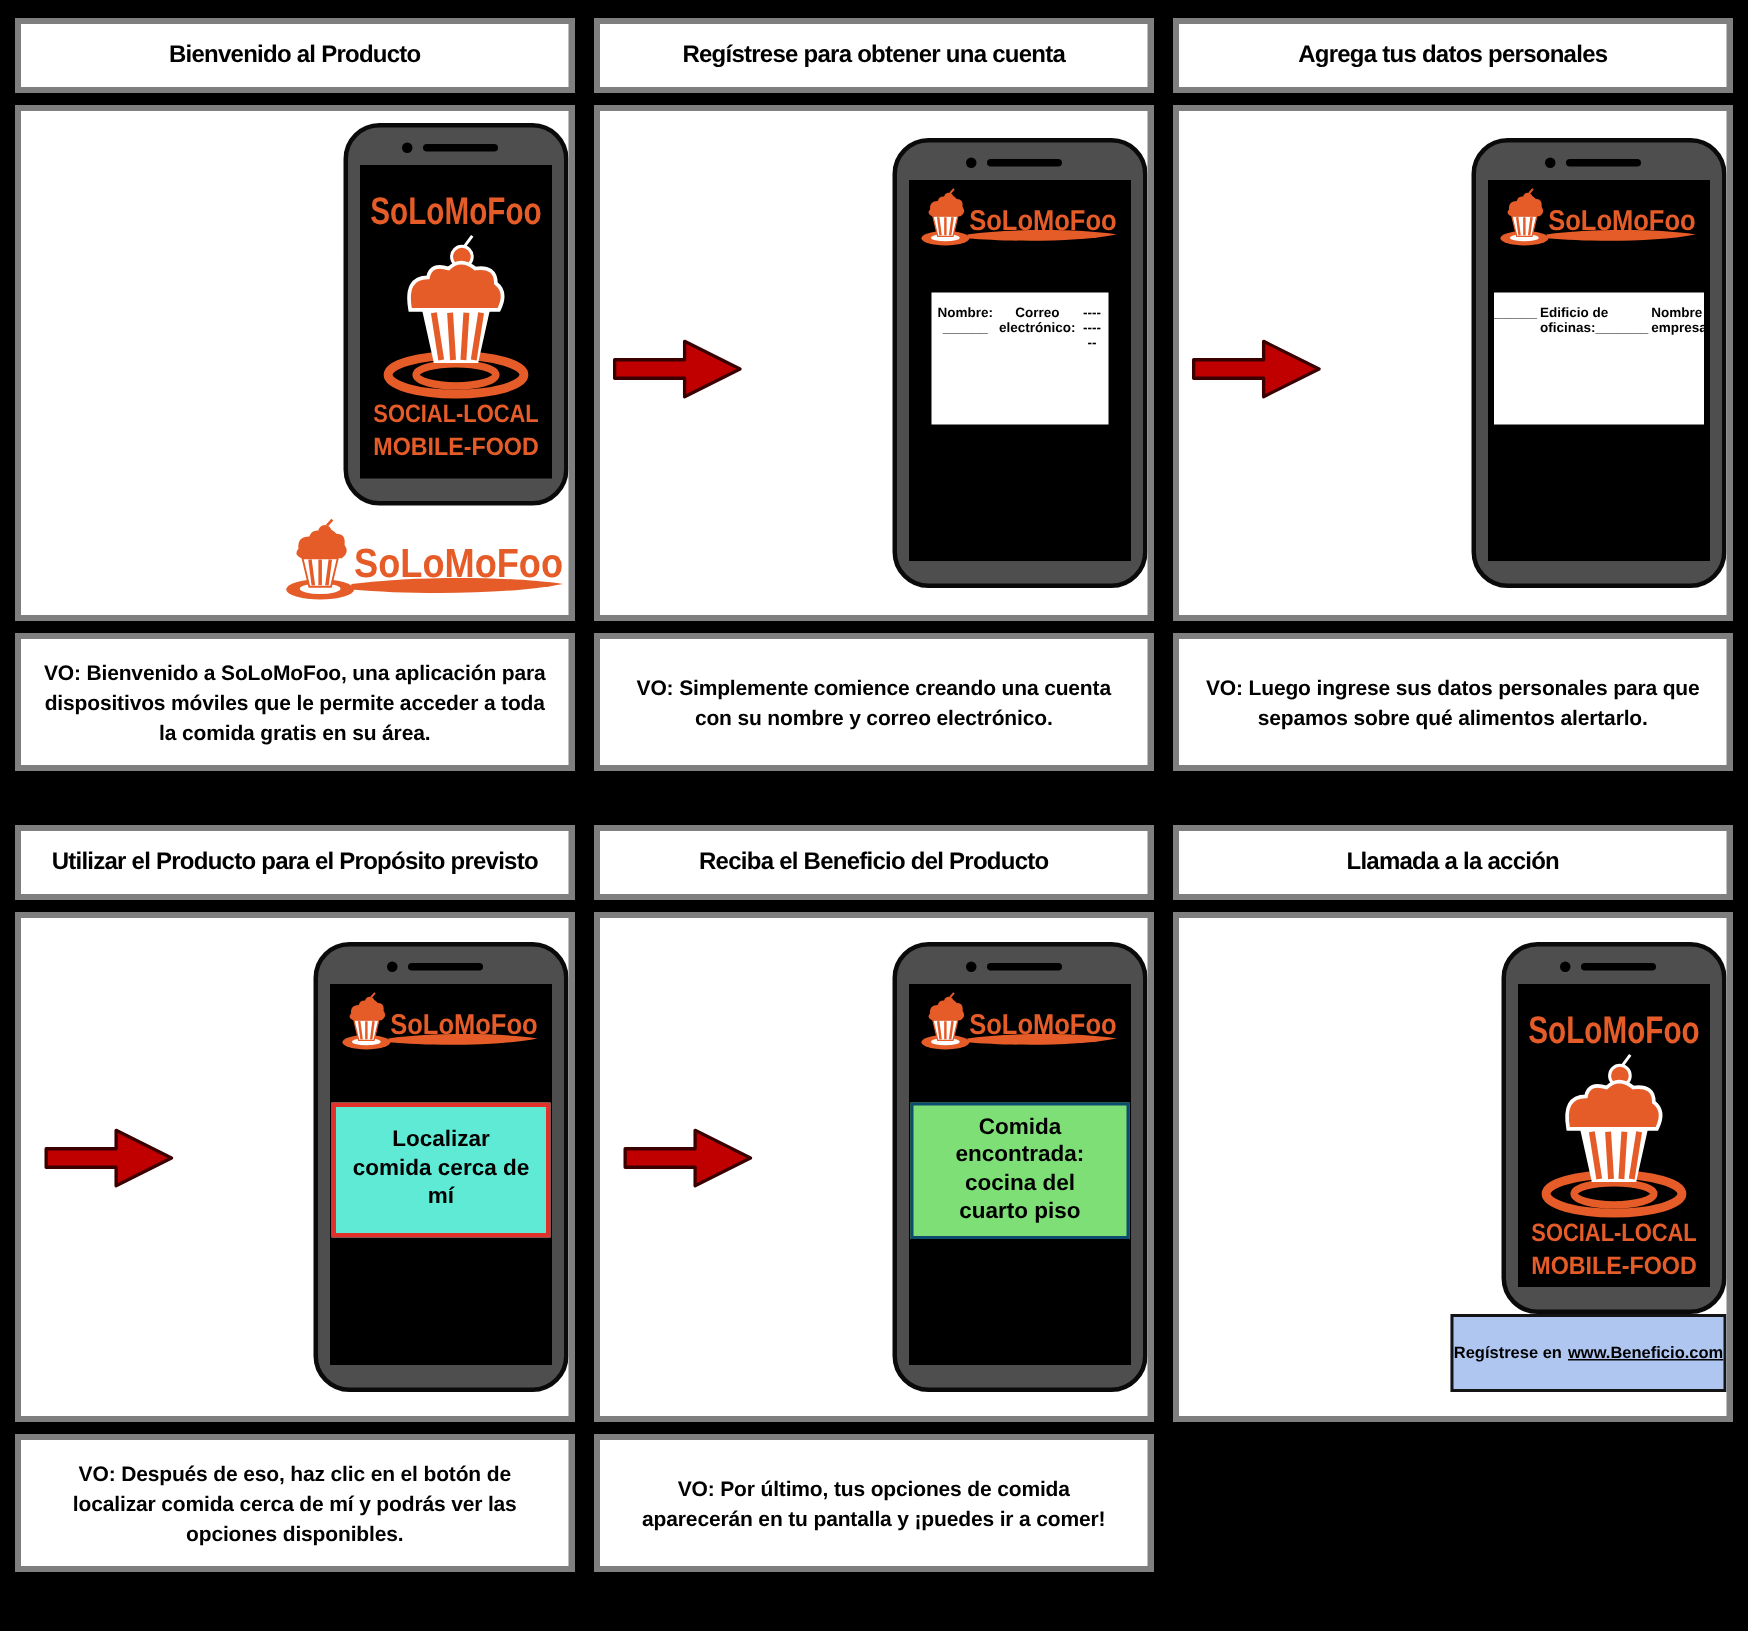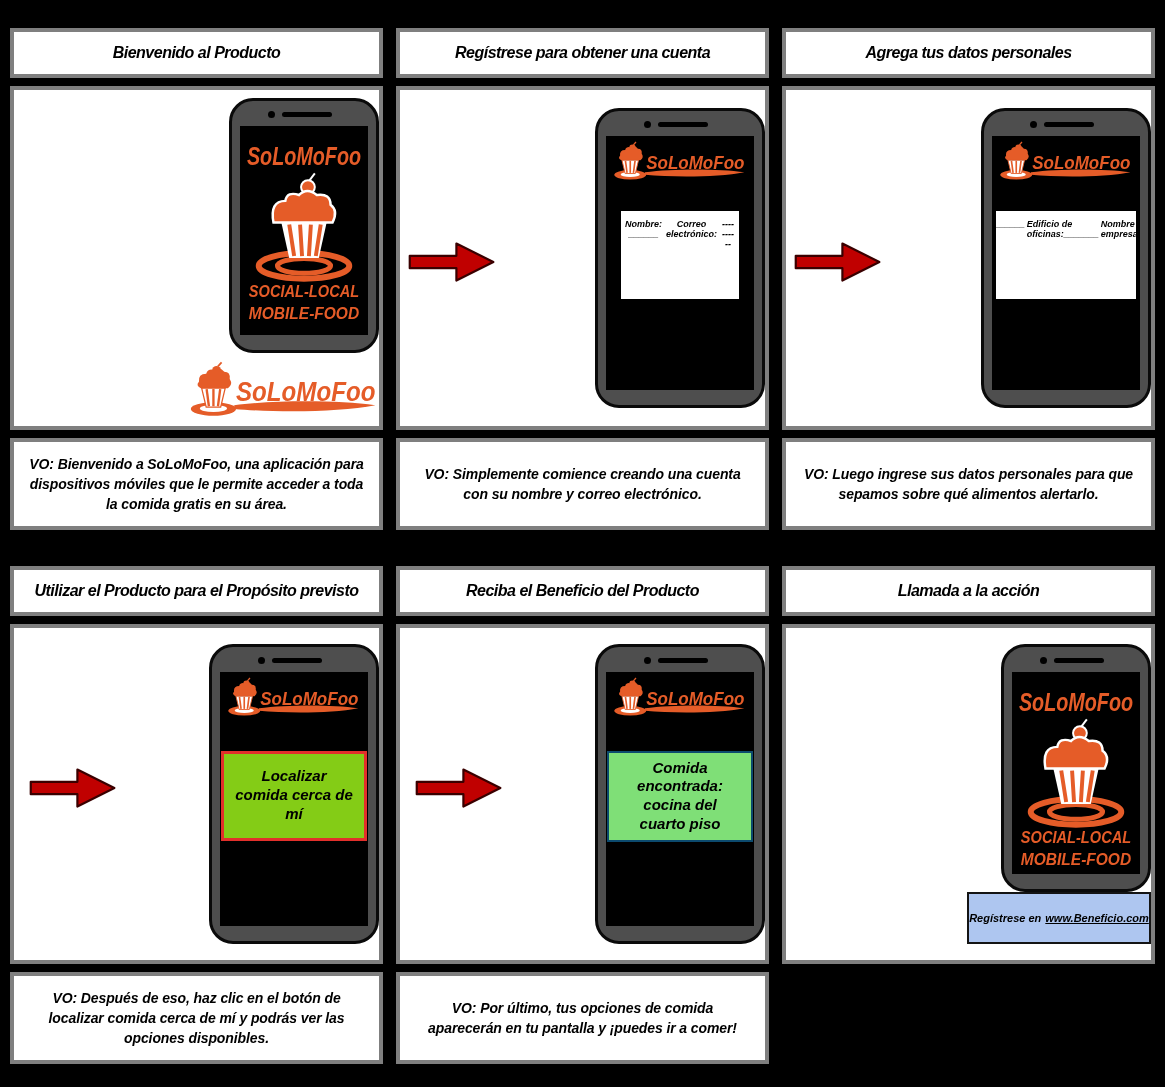--- a/index.html
+++ b/index.html
@@ -1,17 +1,17 @@
 <!DOCTYPE html>
 <html><head>
 <meta charset="utf-8">
 <style>
   html,body{margin:0;padding:0;background:#000;}
   body{width:1165px;height:1087px;position:relative;font-family:"Liberation Sans",sans-serif;overflow:hidden;}
-  .board{position:absolute;inset:0;padding:28px 10px 0 10px;box-sizing:border-box;font-style:italic;}
+  .board{position:absolute;inset:0;padding:12px 10px 0 10px;box-sizing:border-box;}
   .row{display:flex;gap:13px;}
   .row2{margin-top:36px;}
   .panel{width:373px;display:flex;flex-direction:column;gap:8px;}
   .cell{background:#fff;border:4px solid #7f7f7f;box-sizing:border-box;}
   .title-cell{height:50px;display:flex;align-items:center;justify-content:center;overflow:hidden;}
   .title-text{font-size:16px;font-weight:bold;color:#000;letter-spacing:-0.5px;white-space:nowrap;}
   .image-cell{height:344px;position:relative;display:flex;flex-direction:column;align-items:flex-end;justify-content:center;overflow:hidden;}
   .row2 .image-cell{height:340px;}
   .caption-cell{height:92px;display:flex;align-items:center;justify-content:center;padding:0 14px;}
   .caption-text{font-size:14px;font-weight:bold;color:#000;text-align:center;line-height:1.45;letter-spacing:-0.1px;}
@@ -29,21 +29,21 @@
   .hlogo-big{width:190px;margin-top:8px;flex:none;}
 
   
   .form-box{background:#fff;color:#000;font-weight:bold;font-size:9px;text-align:center;
             width:118px;min-height:88px;margin-top:30px;padding:8px 4px;box-sizing:border-box;
             display:flex;flex-direction:row;justify-content:center;gap:4px;}
   .form-box.left{width:140px;text-align:left;padding:8px 7px;gap:2px;}
   .screen-btn{margin-top:34px;width:146px;min-height:90px;box-sizing:border-box;padding:6px 10px;
               display:flex;align-items:center;justify-content:center;text-align:center;
               font-weight:bold;font-size:15px;color:#000;line-height:1.25;}
-  .btn-pink{background:#84cc16;border:3px solid #e2302b;}
+  .btn-pink{background:#5eead4;border:3px solid #e2302b;}
   .btn-green{background:#7fdf77;border:2px solid #0c4a6e;}
 
   .cta-box{margin-top:0;width:184px;height:52px;background:#aec6f0;border:2px solid #141414;
            box-sizing:border-box;display:flex;align-items:center;justify-content:center;
            font-size:11px;font-weight:bold;color:#000;}
   .cta-prefix{margin-right:4px;}
   .cta-link{text-decoration:underline;}
 
   .arrow{position:absolute;width:88px;height:44px;}
   .arrow-r1{left:8px;top:150px;}

